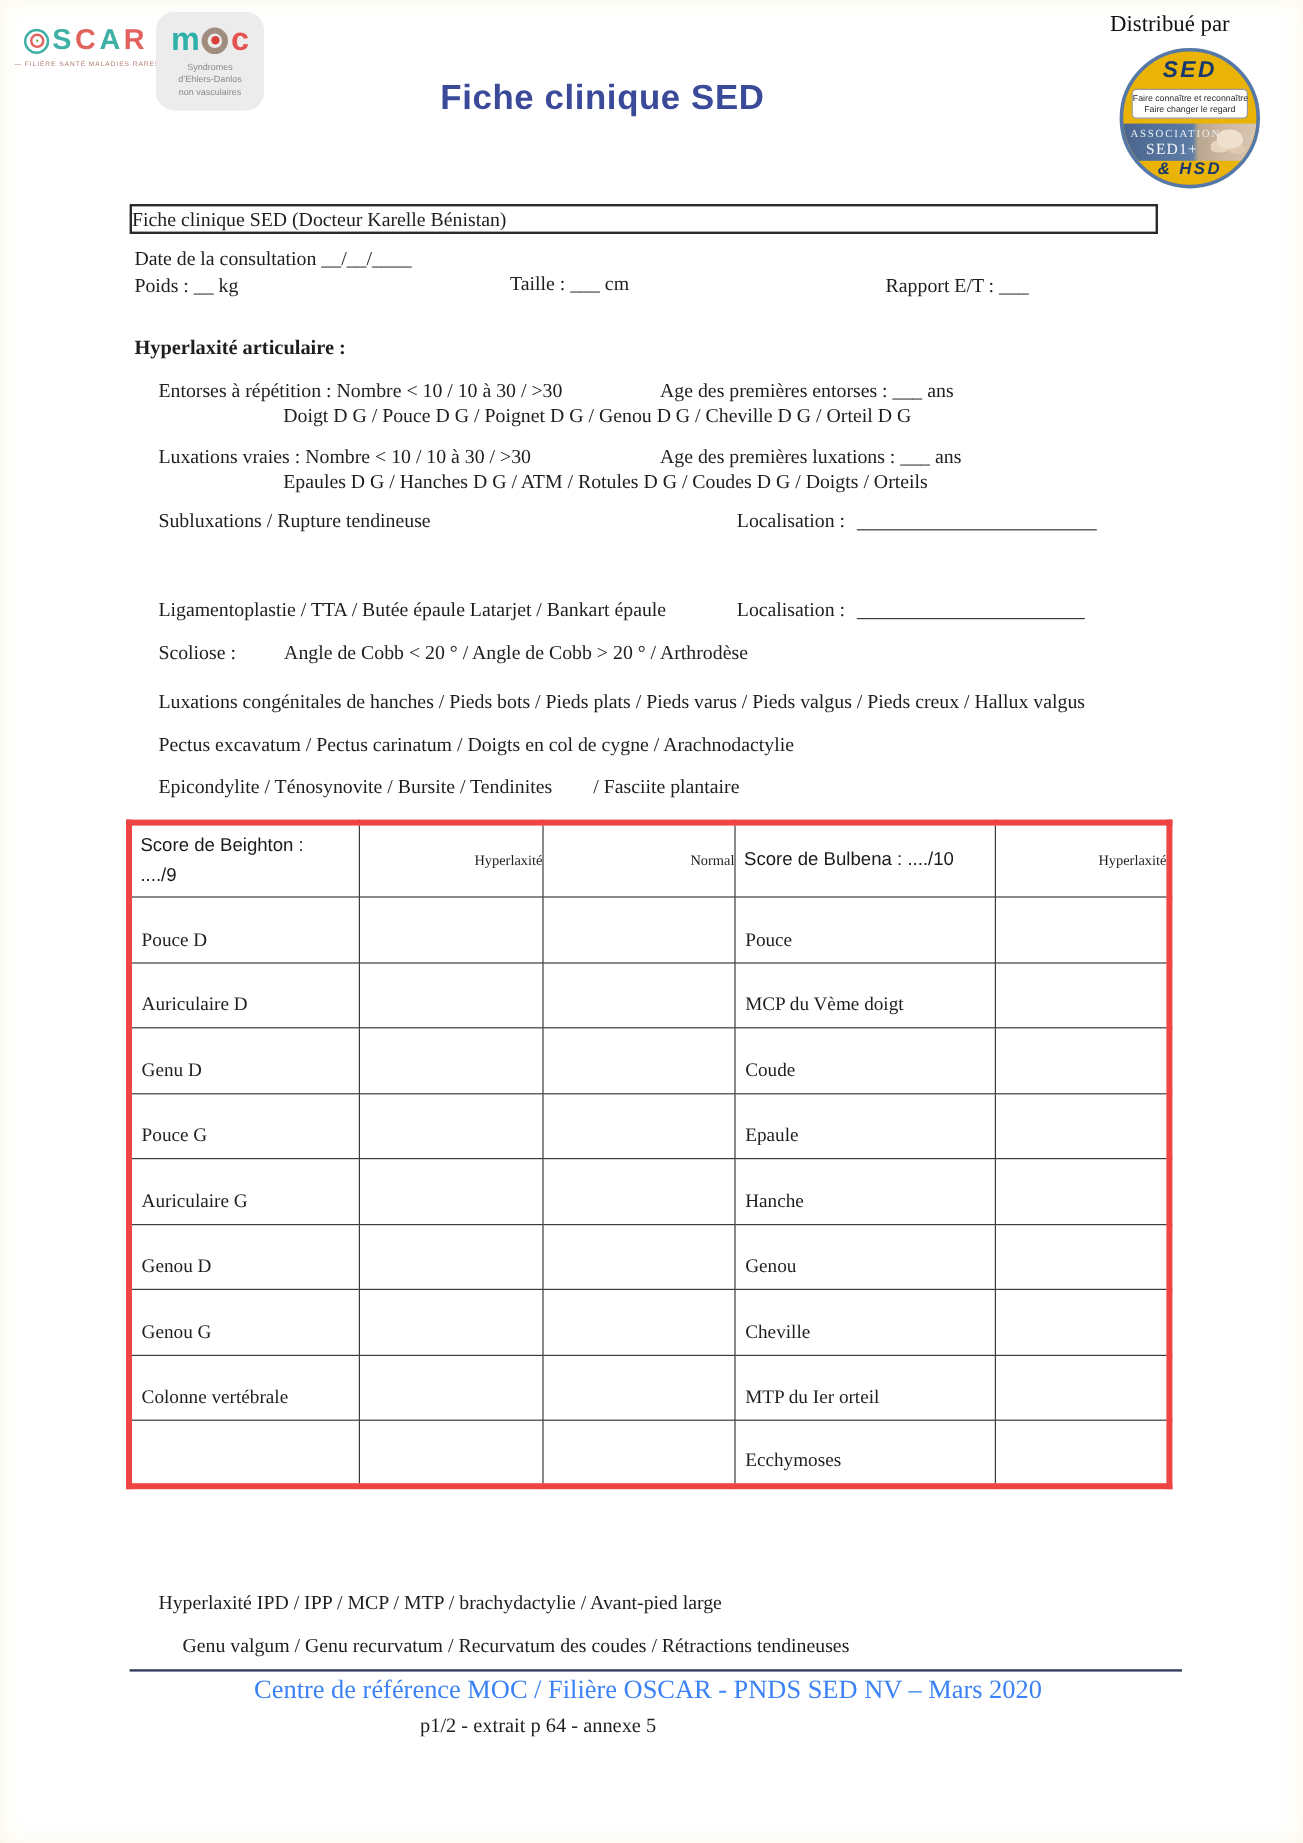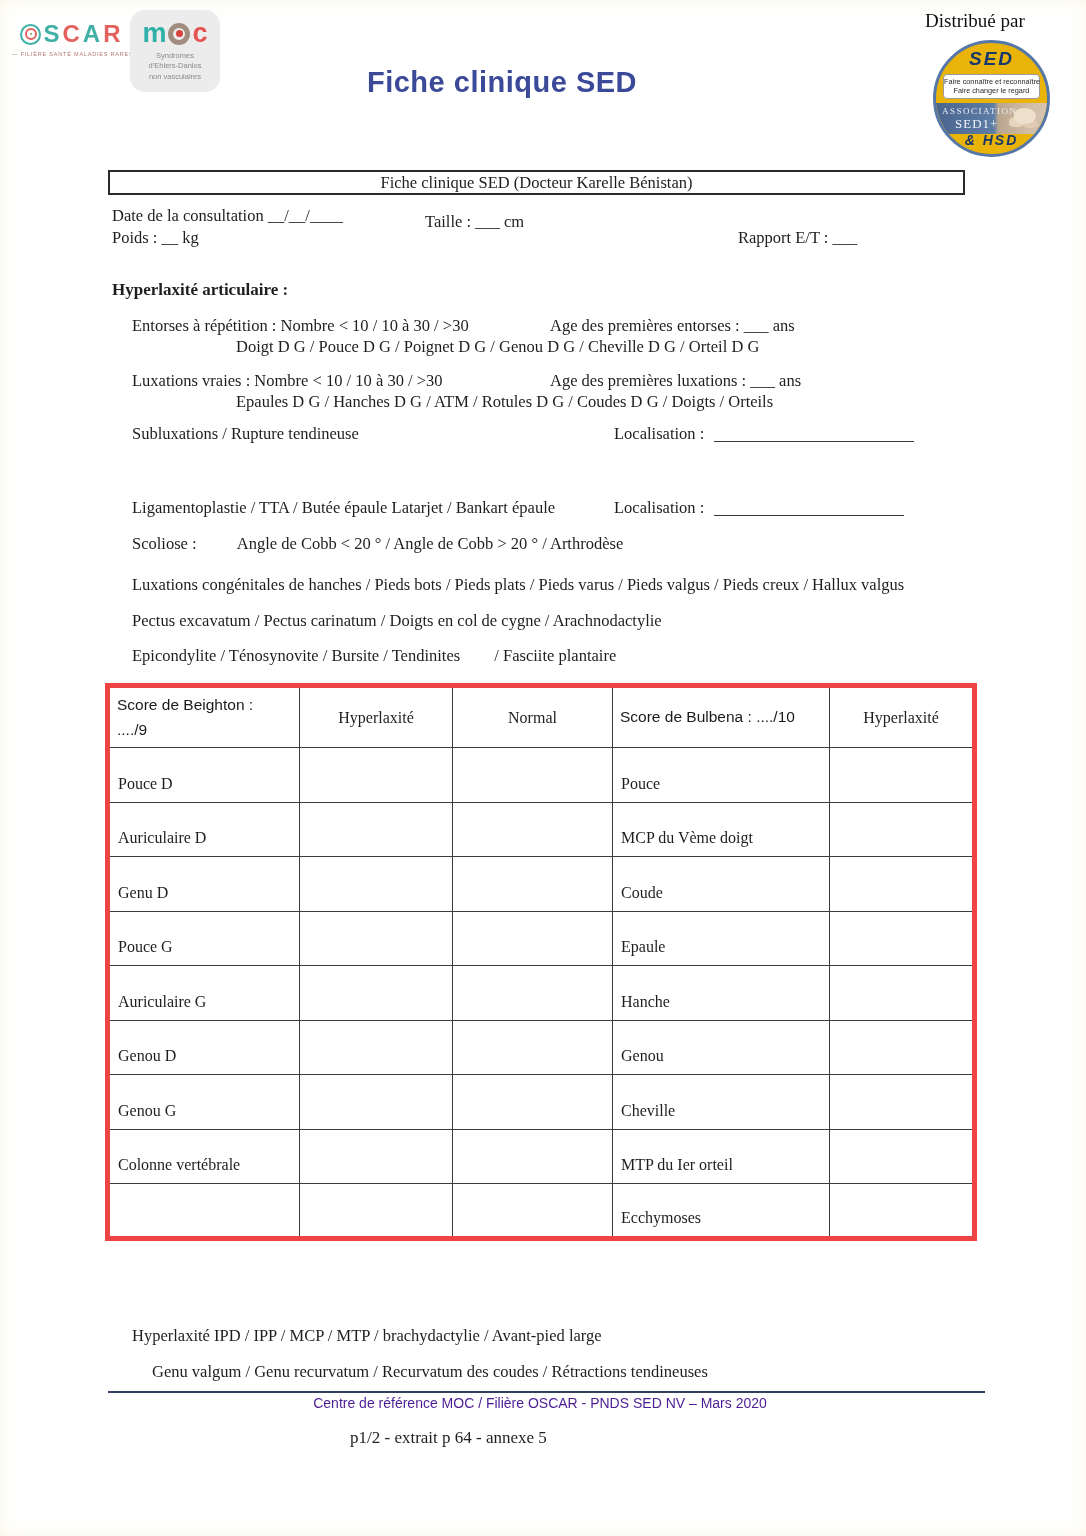--- a/index.html
+++ b/index.html
@@ -57,45 +57,45 @@
     border-radius:50% 60% 55% 45%; box-shadow:-8px 6px 0 -3px #e6d4bd, 6px 8px 0 -4px #e0cbb2; }
   .sed-bottom { position:absolute; bottom:6px; left:0; right:0; text-align:center;
     font-family:"Liberation Sans", sans-serif; font-weight:bold; font-size:14px;
     color:#16386e; letter-spacing:2px; font-style:italic; }
 
   
   .doc-title { left:502px; top:66px; transform:translateX(-50%);
     font-family:"Liberation Sans", sans-serif; font-weight:bold; font-size:29px;
     color:#3a4a99; letter-spacing:0.5px; }
   .header-box { left:108px; top:170px; width:857px; height:25px; border:2px solid #2a2a2a;
-    text-align:center; font-size:16.5px; line-height:22px; }
+    font-size:16.5px; line-height:22px; }
 
   
   .t16 { font-size:16.5px; }
   .heading { font-weight:bold; font-size:17px; }
 
   
   .blank-line { border-bottom:1.5px solid #3a3a3a; height:1px; }
 
   
   table.score { position:absolute; left:105px; top:683px; width:867px; border-collapse:collapse;
     table-layout:fixed; border:5px solid #ef4444; }
   table.score td { border:1px solid #3c3c3c; overflow:hidden; }
   td.hdr-sans { font-family:"Liberation Sans", sans-serif; font-size:15.5px; color:#1a1a1a;
     vertical-align:middle; padding-left:7px; line-height:1.55; }
-  td.hdr-serif { font-family:"Liberation Serif", serif; font-size:16px; text-align:center; vertical-align:middle; }
+  td.hdr-serif { font-family:"Liberation Serif", serif; font-size:12px; text-align:right; vertical-align:middle; }
   td.lbl { font-family:"Liberation Serif", serif; font-size:16px; vertical-align:bottom;
     padding:0 0 9px 8px; }
   tr.hdr-row { height:62px; }
   tr.data-row { height:54.5px; }
 
   
   .footer-rule { left:108px; top:1391px; width:877px; border-top:2.5px solid #33415e; }
   .footer-ref { left:540px; top:1395px; transform:translateX(-50%);
-    font-family:Liberation Sans, sans-serif; font-size:14px; color:#4c1d95; }
+    font-family:Liberation Serif, serif; font-size:22px; color:#3b82f6; }
   .page-note { left:350px; top:1428px; font-size:17px; }
 </style>
 </head>
 <body>
 
 <div class="page">
 
   <div class="abs oscar-logo">
     <div class="oscar-word">
       <span class="oscar-o"></span>
@@ -134,21 +134,21 @@
     </div>
     <div class="sed-bottom">&amp; HSD</div>
   </div>
 
   <div class="abs doc-title">Fiche clinique SED</div>
 
   <div class="abs header-box serif">Fiche clinique SED (Docteur Karelle Bénistan)</div>
 
   <div class="abs t16" style="left:112px; top:206px;">Date de la consultation __/__/____</div>
   <div class="abs t16" style="left:112px; top:228px;">Poids : __ kg</div>
-  <div class="abs t16" style="left:425px; top:212px;">Taille : ___ cm</div>
+  <div class="abs t16" style="left:425px; top:227px;">Taille : ___ cm</div>
   <div class="abs t16" style="left:738px; top:228px;">Rapport E/T : ___</div>
 
   <div class="abs heading" style="left:112px; top:280px;">Hyperlaxité articulaire :</div>
 
   <div class="abs t16" style="left:132px; top:316px;">Entorses à répétition : Nombre &lt; 10 / 10 à 30 / &gt;30</div>
   <div class="abs t16" style="left:550px; top:316px;">Age des premières entorses : ___ ans</div>
   <div class="abs t16" style="left:236px; top:337px;">Doigt D G / Pouce D G / Poignet D G / Genou D G / Cheville D G / Orteil D G</div>
 
   <div class="abs t16" style="left:132px; top:371px;">Luxations vraies : Nombre &lt; 10 / 10 à 30 / &gt;30</div>
   <div class="abs t16" style="left:550px; top:371px;">Age des premières luxations : ___ ans</div>

